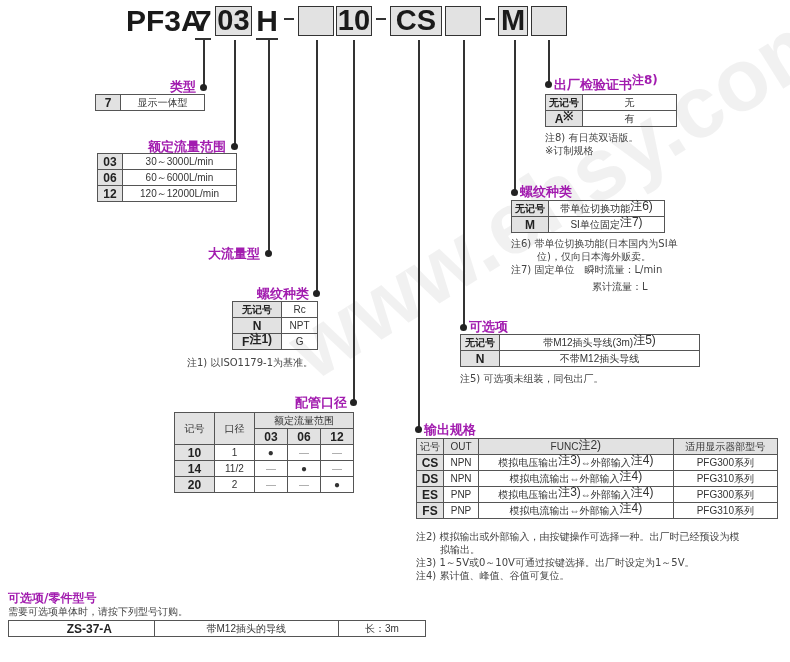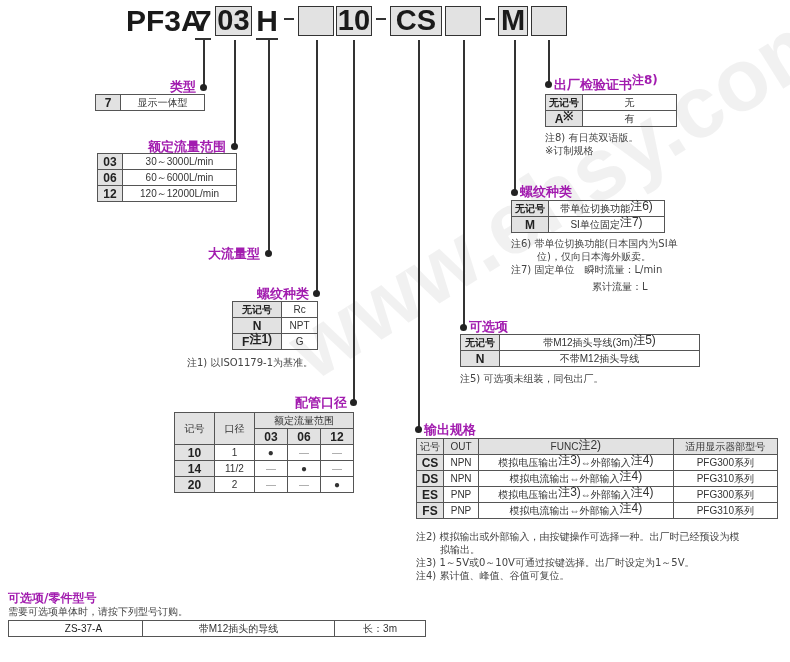--- a/index.html
+++ b/index.html
@@ -244,18 +244,18 @@
 <div class="note" style="left:416px;top:530px;">注2) 模拟输出或外部输入，由按键操作可选择一种。出厂时已经预设为模</div>
 <div class="note" style="left:440px;top:543px;">拟输出。</div>
 <div class="note" style="left:416px;top:556px;">注3) 1～5V或0～10V可通过按键选择。出厂时设定为1～5V。</div>
 <div class="note" style="left:416px;top:569px;">注4) 累计值、峰值、谷值可复位。</div>
 
 <div class="sect" style="left:8px;top:590px;font-size:12px;">可选项/零件型号</div>
 <div class="note" style="left:8px;top:605px;">需要可选项单体时，请按下列型号订购。</div>
 <table class="t" style="left:8px;top:620px;width:418px;">
   <tbody>
   <tr>
-    <td style="font-weight:normal;font-size:10px;color:#222;padding-left:19px;">ZS-37-A</td>
+    <td style="font-weight:bold;font-size:12px;color:#222;padding-left:19px;">ZS-37-A</td>
     <td>带M12插头的导线</td>
     <td>长：3m</td>
   </tr>
 </tbody>
   </table>
 
 </body></html>

